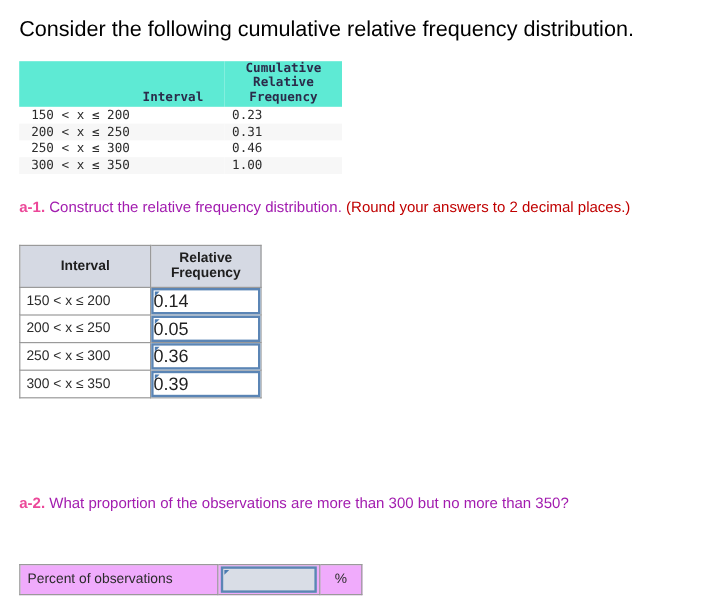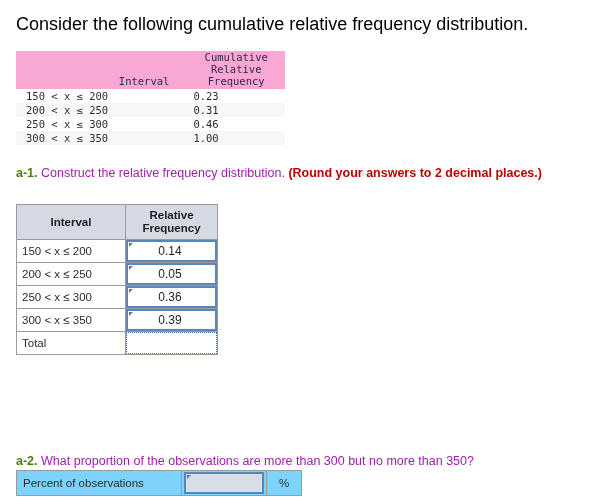--- a/index.html
+++ b/index.html
@@ -32,22 +32,22 @@
     position: absolute;
     left: 16px;
     top: 51px;
     width: 269px;
     border-collapse: collapse;
     font-family: "DejaVu Sans Mono", "Liberation Mono", monospace;
     font-size: 10.5px;
     line-height: 12px;
   }
   .mono-table th {
-    background: #f9a8d4;
-    font-weight: normal;
+    background: #5eead4;
+    font-weight: bold;
     color: #2b2b4a;
     padding: 0 6px 2px 6px;
     vertical-align: bottom;
     text-align: right;
   }
   .mono-table th.col-interval {
     width: 175px;
     text-align: right;
     padding-right: 18px;
   }
@@ -75,31 +75,31 @@
   
   .qline {
     position: absolute;
     left: 16px;
     font-size: 12.5px;
     line-height: 16px;
     white-space: nowrap;
   }
   .qline .qnum {
     font-weight: bold;
-    color: #4d7c0f;
+    color: #ec4899;
   }
   .qline .qtext {
     color: #a21caf;
   }
   .qline .qhint {
-    font-weight: bold;
+    font-weight: normal;
     color: #c00000;
   }
   #q-a1 { top: 165px; }
-  #q-a2 { top: 453px; }
+  #q-a2 { top: 411px; }
 
   
   .ans-table {
     position: absolute;
     left: 16px;
     top: 204px;
     border-collapse: collapse;
     font-size: 11.5px;
     color: #2b2b2b;
     background: #ffffff;
@@ -136,23 +136,23 @@
   }
   .cellbox {
     position: relative;
     box-sizing: border-box;
     width: 100%;
     height: 22px;
     border: 2px solid #5b85b5;
     background: #ffffff;
     display: flex;
     align-items: center;
-    justify-content: center;
+    justify-content: flex-start;
     padding-right: 3px;
-    font-size: 12px;
+    font-size: 15px;
     color: #1f1f1f;
   }
   .cellbox.dotted {
     border: 1px dotted #3b6fb0;
   }
   .cellbox .flag {
     position: absolute;
     left: 1px;
     top: 1px;
     width: 0;
@@ -166,21 +166,21 @@
   .pct-table {
     position: absolute;
     left: 16px;
     top: 470px;
     border-collapse: collapse;
     font-size: 11.5px;
     color: #2b2b2b;
   }
   .pct-table td {
     border: 1px solid #9a9a9a;
-    background: #7dd3fc;
+    background: #f0abfc;
     height: 24px;
     padding: 0 6px;
     vertical-align: middle;
   }
   .pct-table td.pct-label { width: 152px; text-align: left; white-space: nowrap; }
   .pct-table td.pct-input { width: 80px; padding: 0 2px; }
   .pct-table td.pct-unit  { width: 22px; text-align: center; }
 
   .pct-box {
     position: relative;
@@ -278,28 +278,20 @@
     </tr>
     <tr>
       <td class="label-cell">300 &lt; x ≤ 350</td>
       <td class="input-cell">
         <div class="cellbox">
           <span class="flag"></span>
           <span>0.39</span>
         </div>
       </td>
     </tr>
-    <tr>
-      <td class="label-cell">Total</td>
-      <td class="input-cell">
-        <div class="cellbox dotted">
-          <span></span>
-        </div>
-      </td>
-    </tr>
   </tbody>
 </table>
 
 <div class="qline" id="q-a2">
   <span class="qnum">a-2.</span>
   <span class="qtext">What proportion of the observations are more than 300 but no more than 350?</span>
 </div>
 
 <table class="pct-table">
   <tbody>

